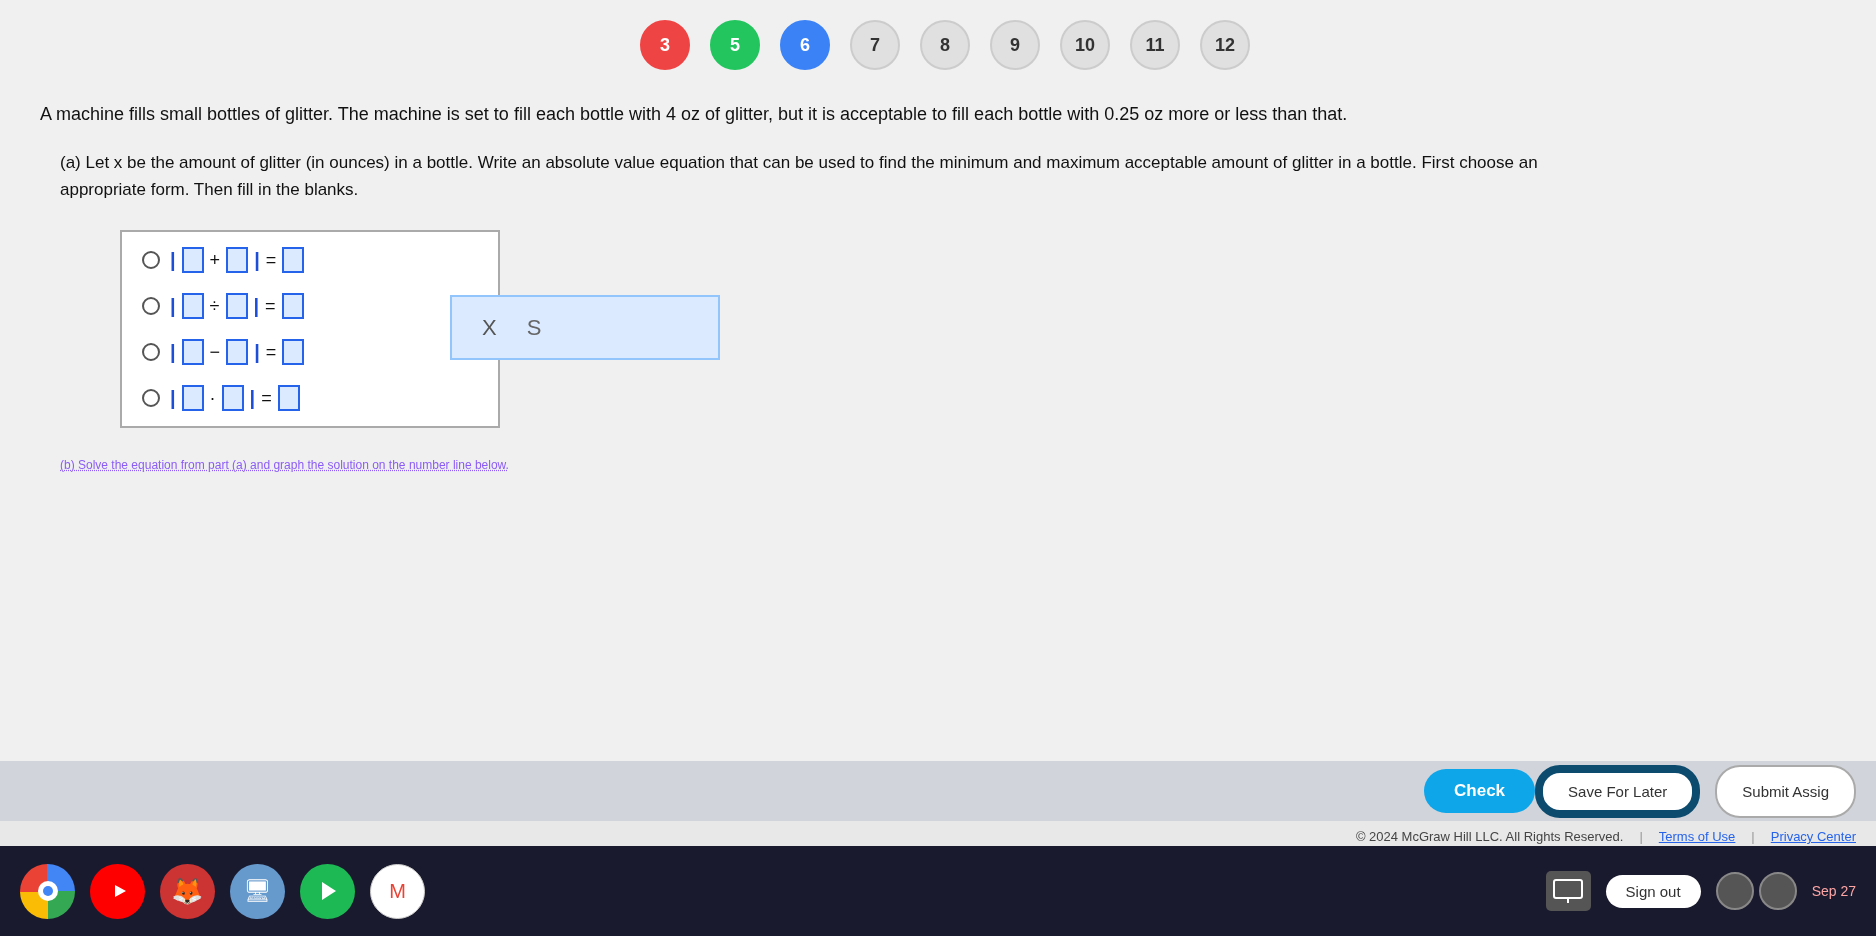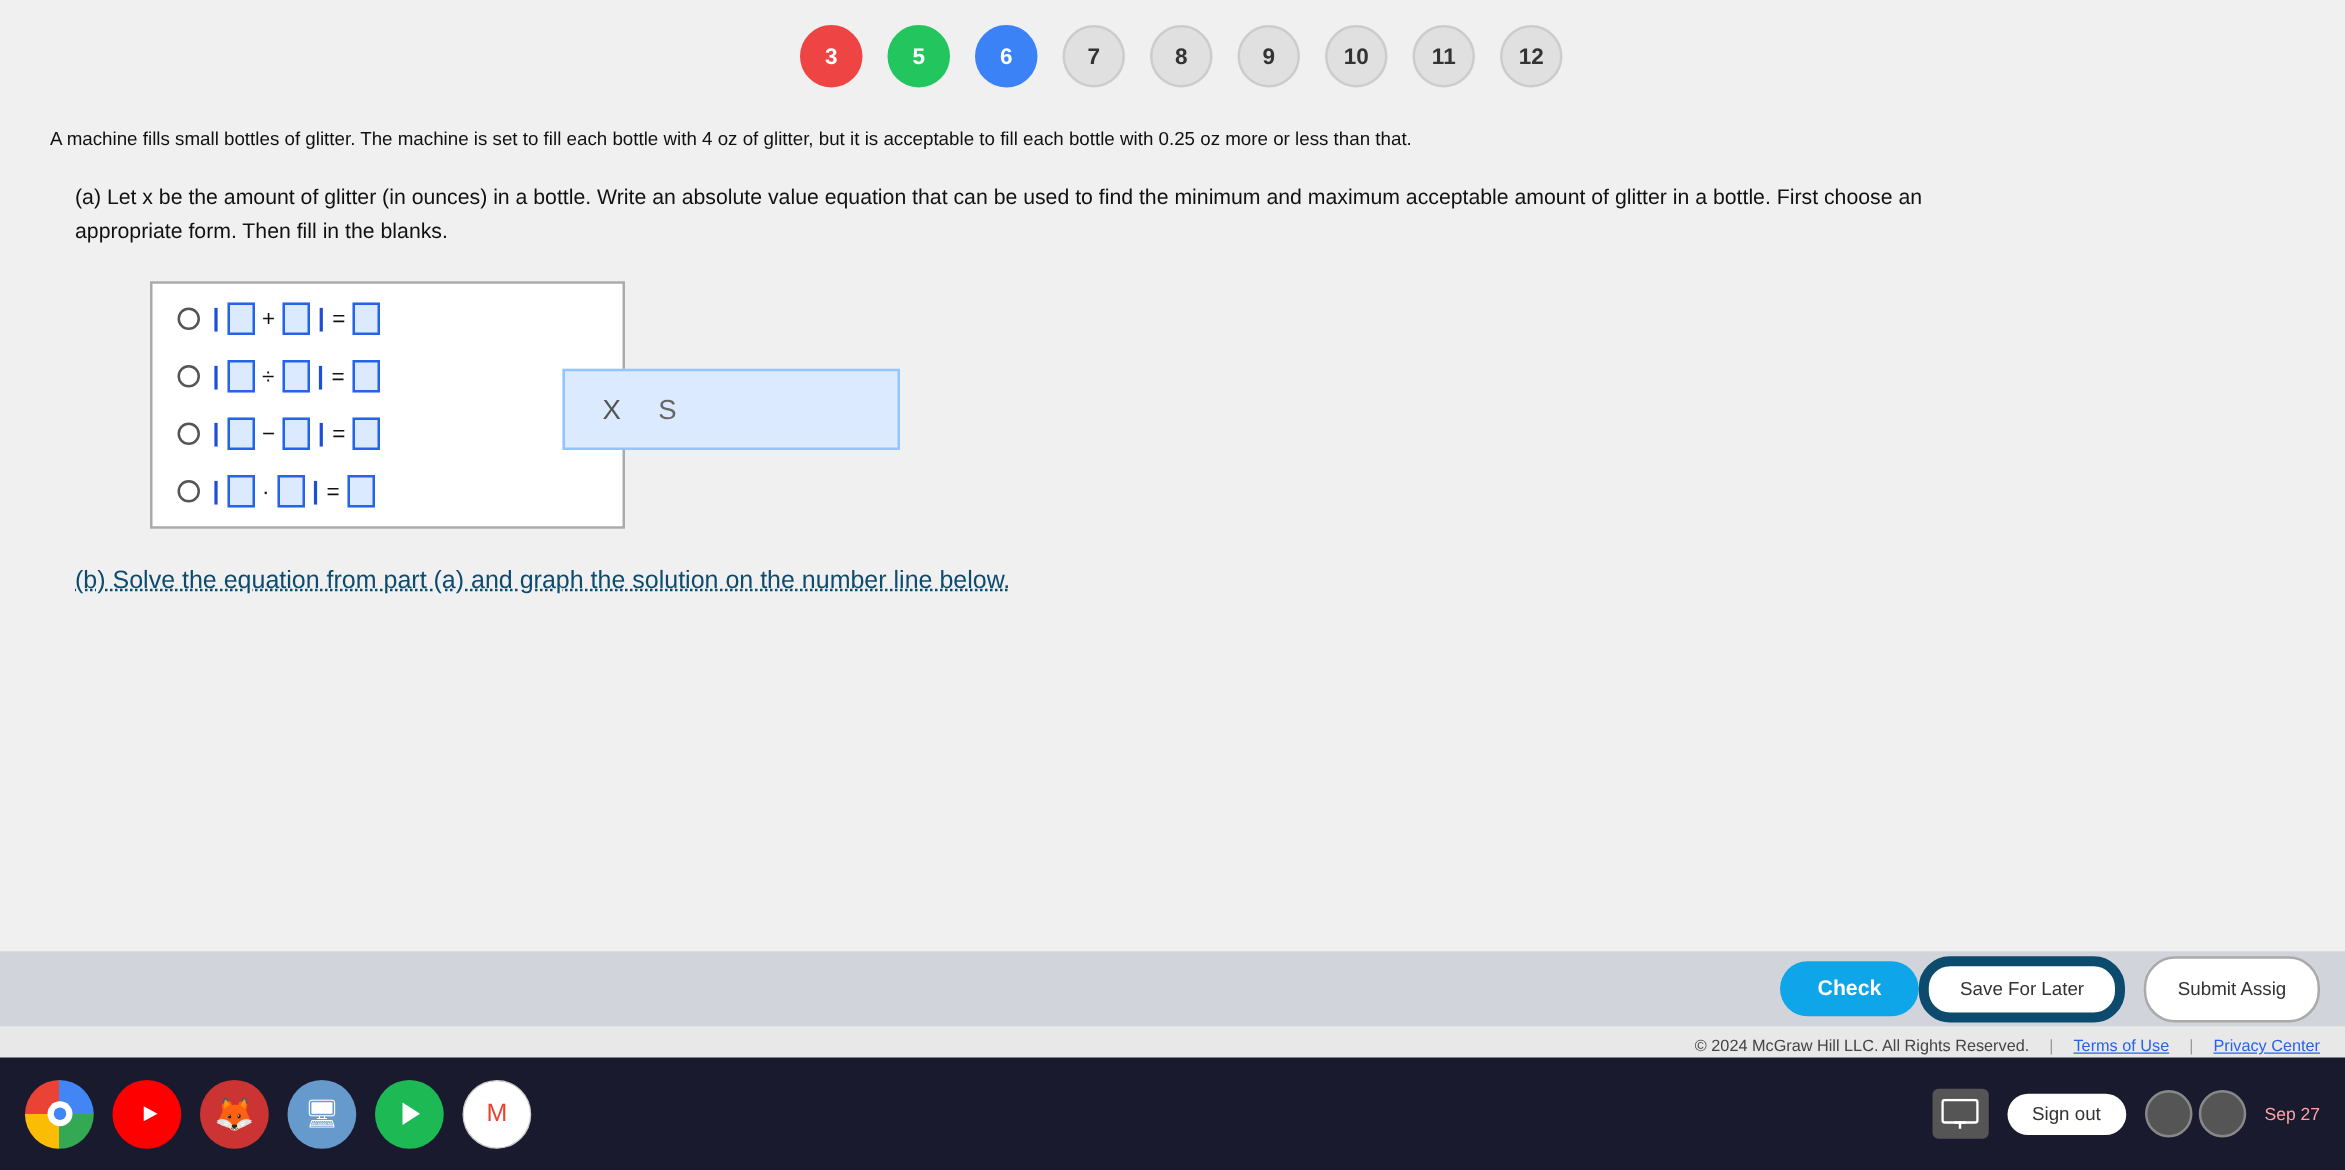--- a/index.html
+++ b/index.html
@@ -59,21 +59,21 @@
     }
 
     .q-tab.active-green {
       background: #22c55e;
       color: white;
       border-color: #22c55e;
     }
 
     
     .problem-text {
-      font-size: 15px;
+      font-size: 18px;
       line-height: 1.6;
       color: #111;
       margin-bottom: 20px;
       max-width: 1600px;
     }
 
     .part-label {
       font-size: 17px;
       line-height: 1.6;
       color: #111;
@@ -145,22 +145,22 @@
     }
 
     .s-mark {
       font-size: 22px;
       color: #666;
       cursor: pointer;
     }
 
     
     .part-b-text {
-      font-size: 20px;
-      color: #0c4a6e;
+      font-size: 12px;
+      color: #8b5cf6;
       margin-top: 20px;
       padding-left: 20px;
       text-decoration: underline dotted;
     }
 
     
     .bottom-bar {
       position: absolute;
       bottom: 115px;
       left: 0;

